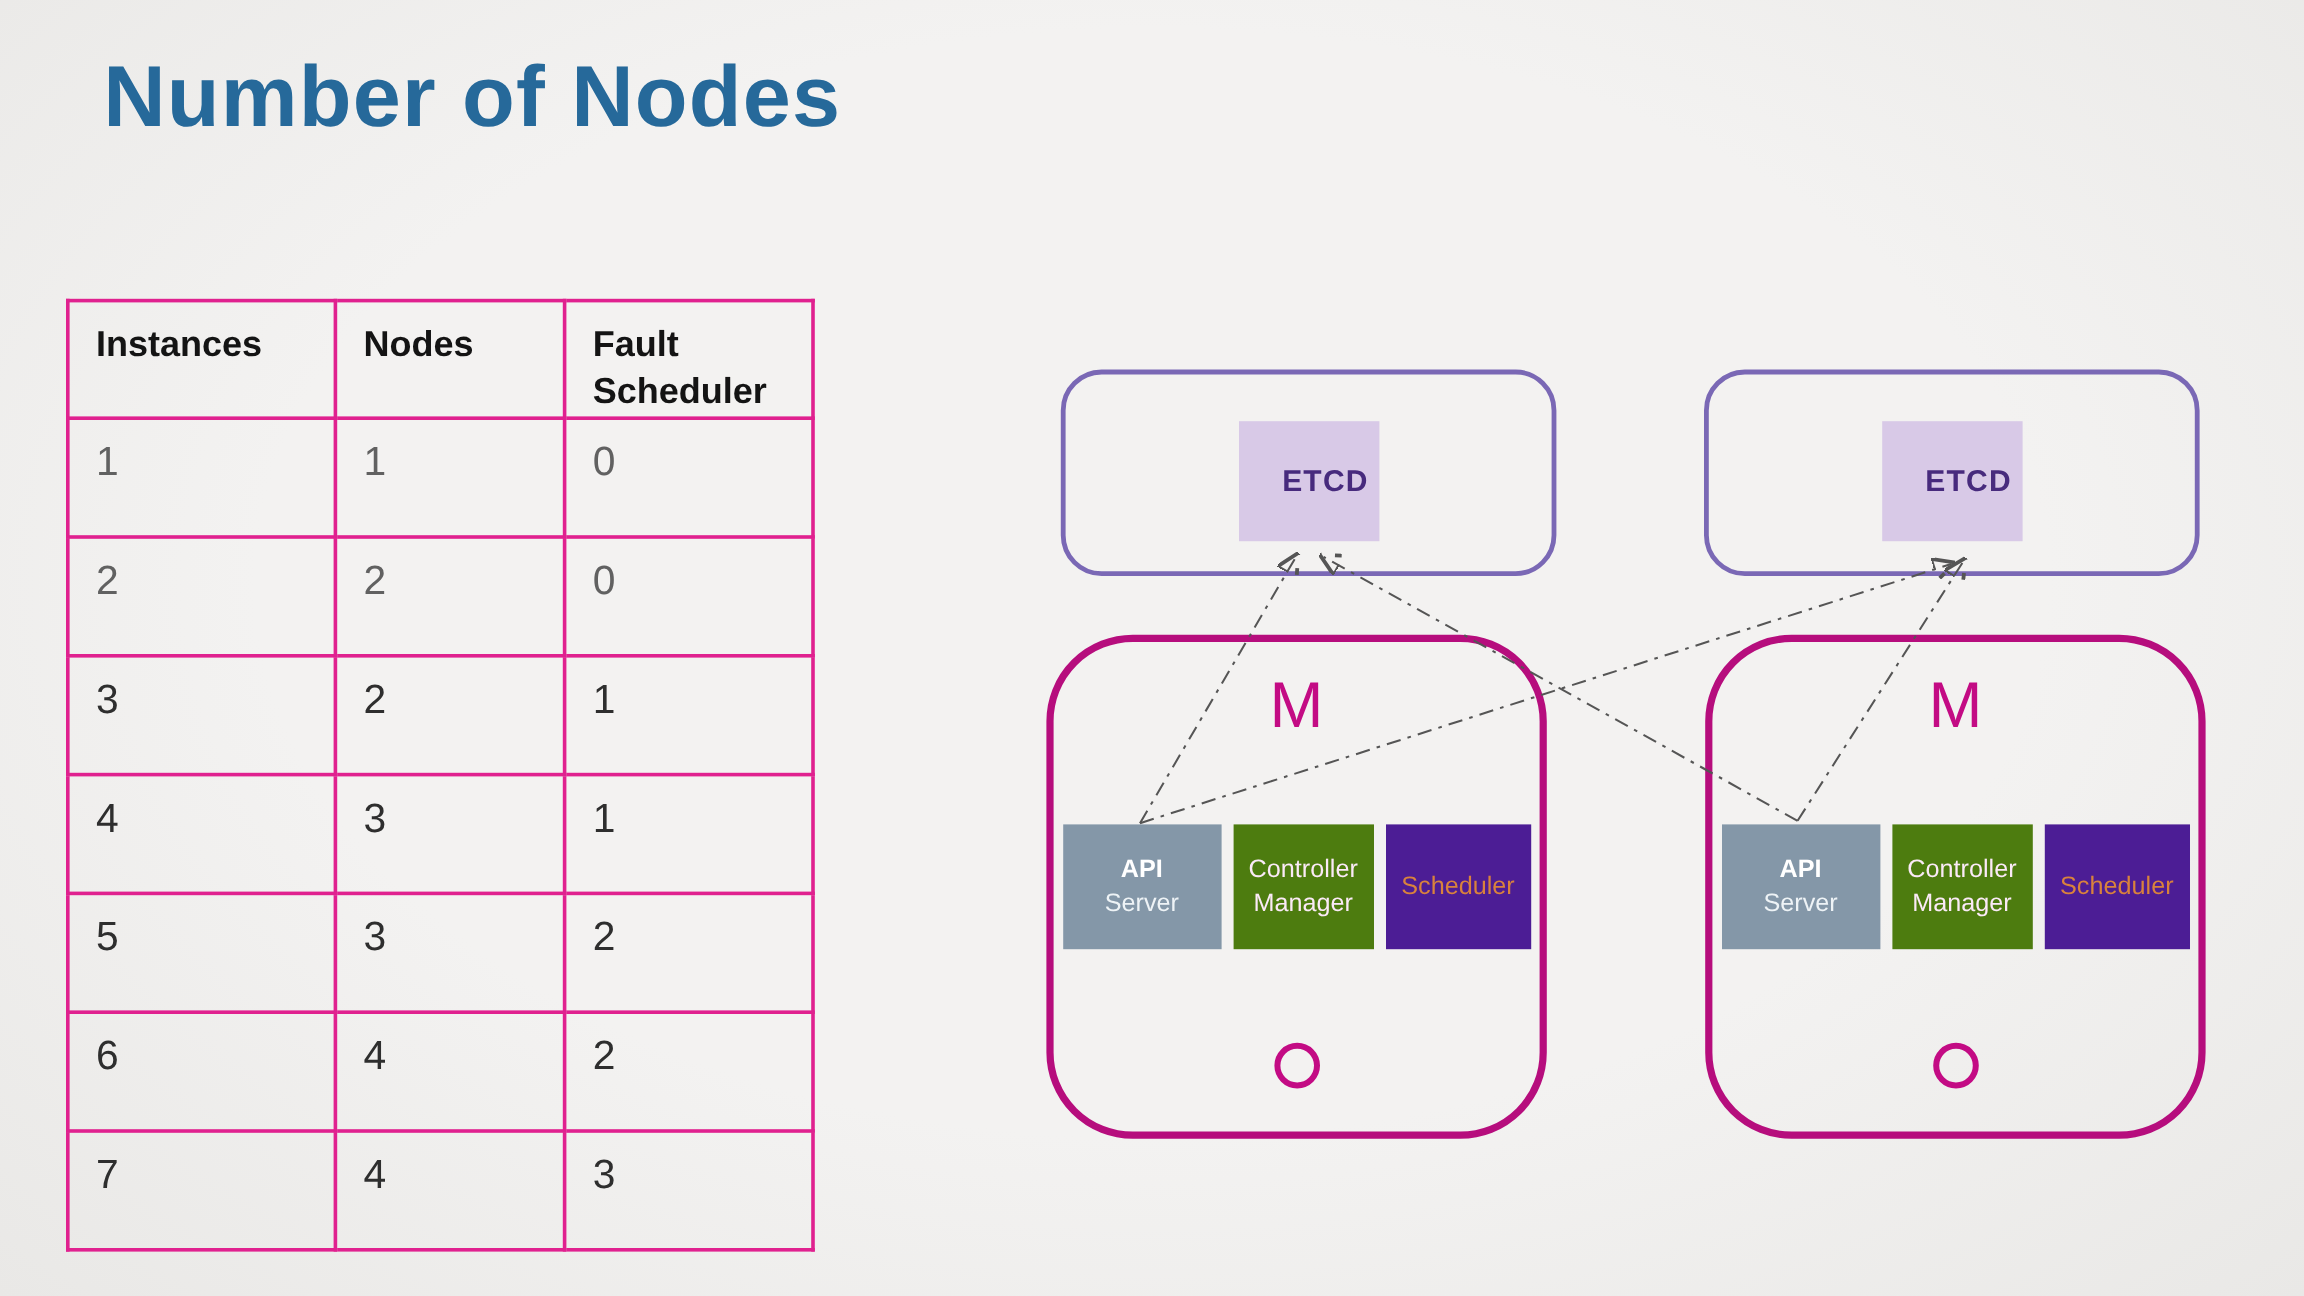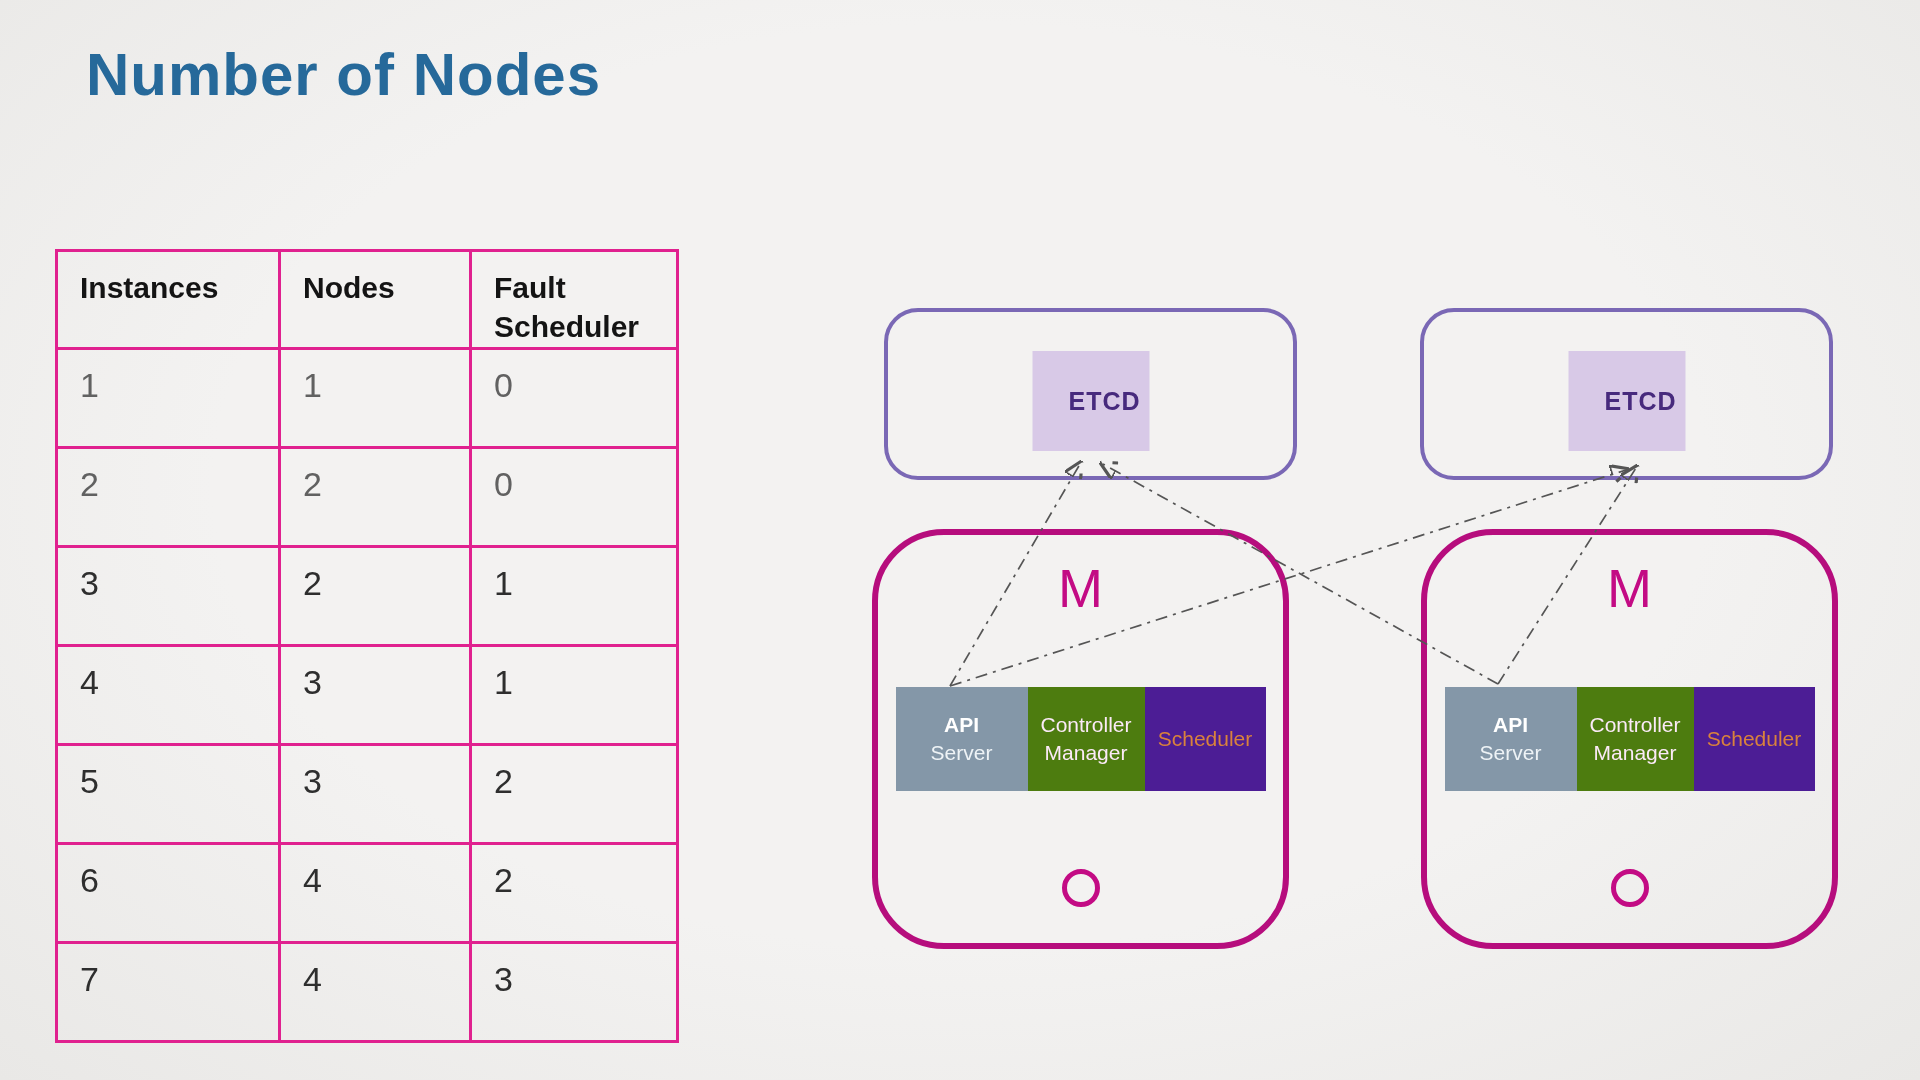--- a/index.html
+++ b/index.html
@@ -6,21 +6,21 @@
   body{
     width:1920px;height:1080px;overflow:hidden;
     font-family:"Liberation Sans","DejaVu Sans",sans-serif;
     background:radial-gradient(ellipse at 50% 45%, #f3f2f1 55%, #e9e8e6 100%);
   }
   .slide{position:relative;width:1920px;height:1080px;}
 
   
   .title{
     position:absolute;left:86px;top:40px;
-    font-size:60px;font-weight:700;color:#26699a;letter-spacing:1px;text-align:center;
+    font-size:72px;font-weight:700;color:#26699a;letter-spacing:1px;text-align:center;
   }
 
   
   .nodes-table{
     position:absolute;left:55px;top:249px;
     border-collapse:collapse;table-layout:fixed;width:621px;
   }
   .nodes-table col.c1{width:223px;}
   .nodes-table col.c2{width:191px;}
   .nodes-table col.c3{width:207px;}
@@ -52,21 +52,21 @@
     border:6px solid #b60d7d;border-radius:72px;box-sizing:border-box;
   }
   .master-node.left{left:872px;}
   .master-node.right{left:1421px;}
   .m-label{
     position:absolute;top:22px;left:0;width:100%;text-align:center;
     font-size:54px;font-weight:500;color:#c30b84;
   }
   .components{
     position:absolute;top:152px;left:0;width:100%;
-    display:flex;justify-content:center;align-items:stretch;gap:0;
+    display:flex;justify-content:center;align-items:stretch;gap:10px;
   }
   .comp{
     height:104px;display:flex;flex-direction:column;align-items:center;justify-content:center;
     font-size:21px;line-height:1.35;text-align:center;
   }
   .comp.api{width:132px;background:#8497a8;color:#eef3f6;}
   .comp.api .l1{font-weight:700;color:#ffffff;}
   .comp.cm{width:117px;background:#4d7c0f;color:#fbeaf7;}
   .comp.sch{width:121px;background:#4c1d95;color:#d9823c;}
   .node-circle{

